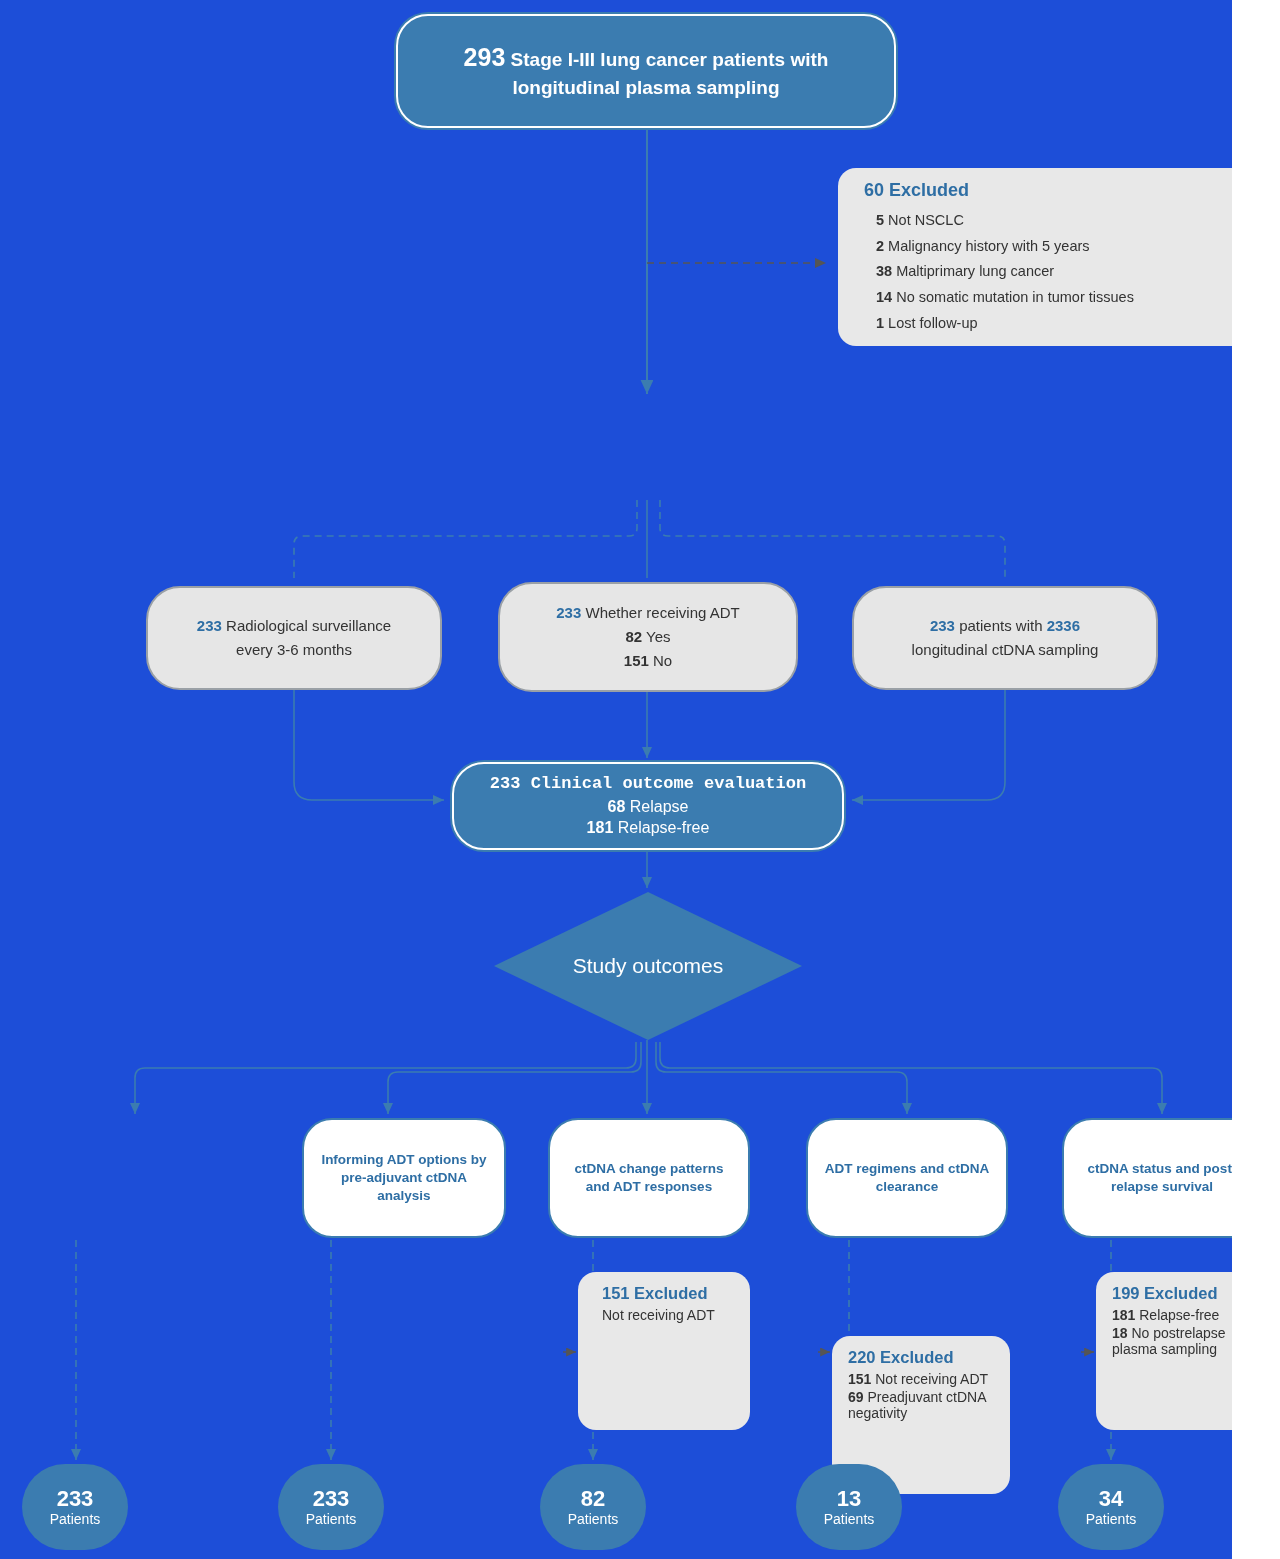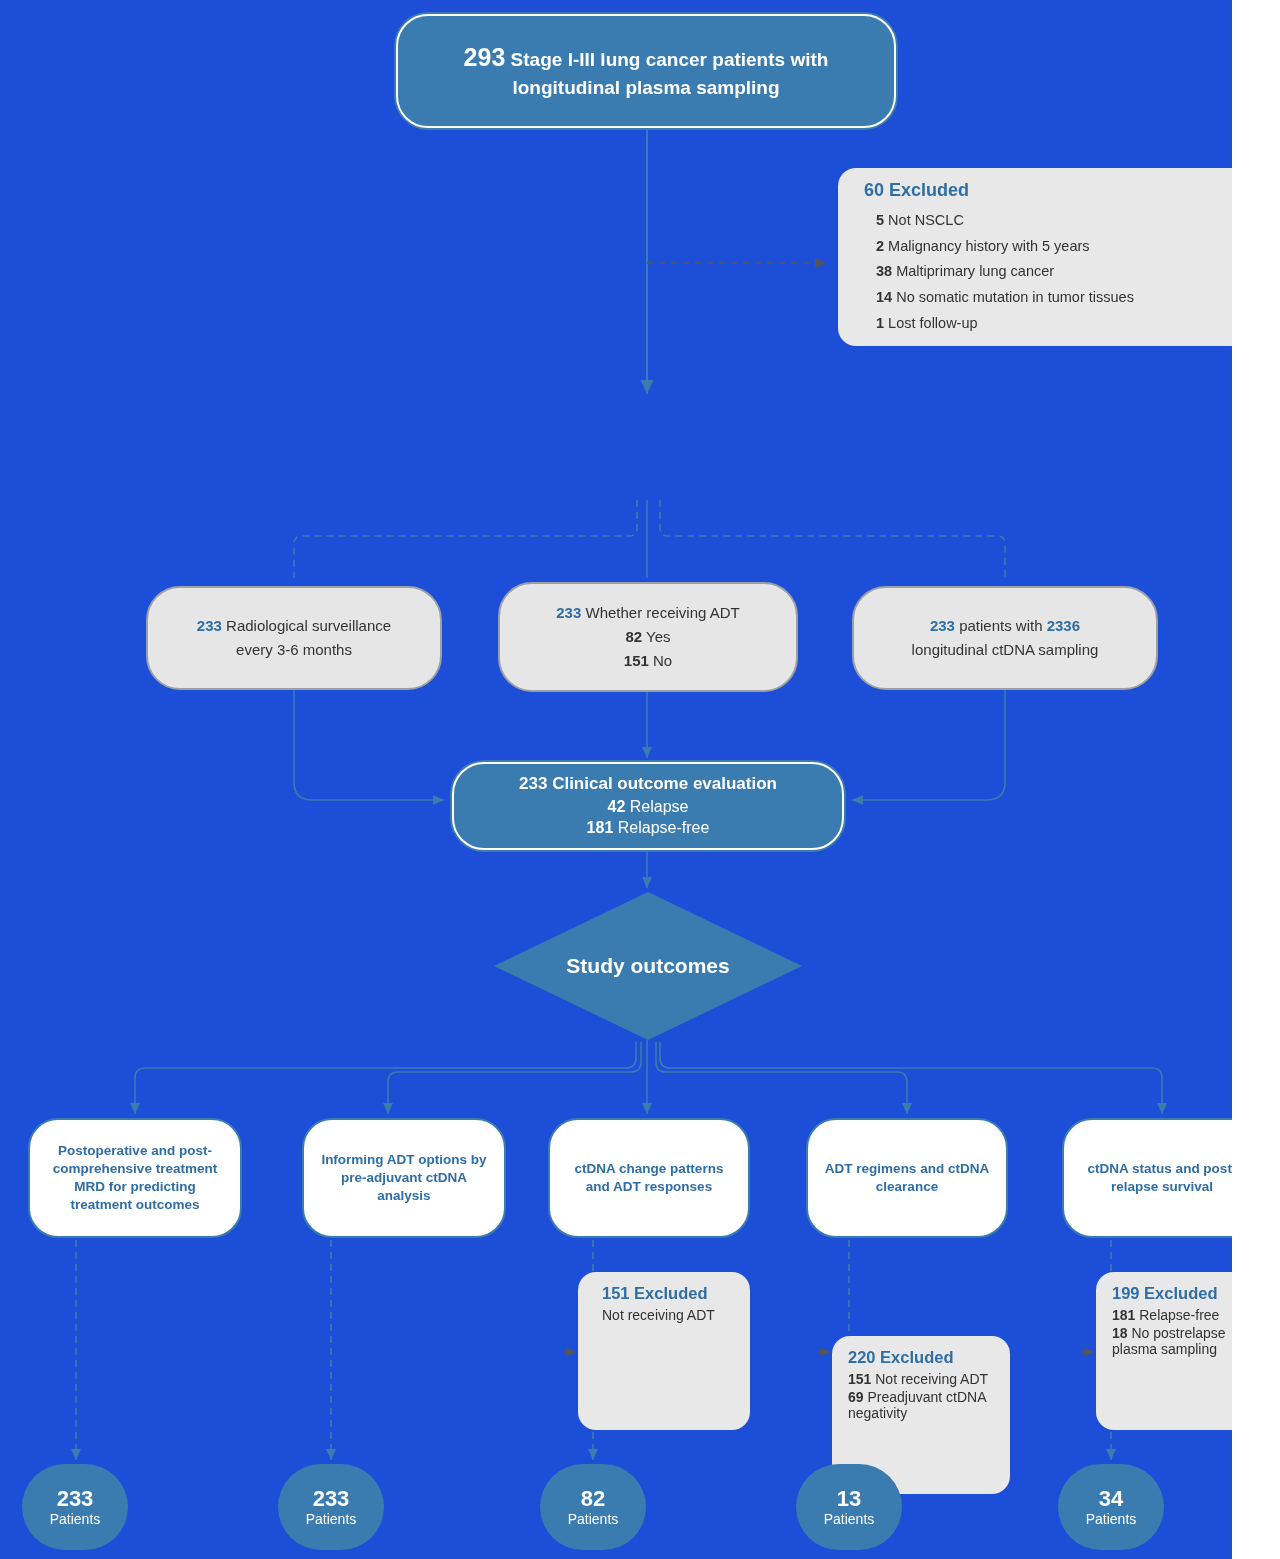--- a/index.html
+++ b/index.html
@@ -88,36 +88,36 @@
   #grey-left  { left: 146px; top: 586px; width: 296px; }
   #grey-mid   { left: 498px; top: 582px; width: 300px; height: 110px; }
   #grey-right { left: 852px; top: 586px; width: 306px; }
   .grey-row .line { margin: 2px 0; }
 
   
   #clinical {
     left: 452px; top: 762px; width: 392px; height: 88px;
     font-size: 16px; padding: 0 16px;
   }
-  #clinical .l1 { font-weight: bold; font-size: 17px; }
+  #clinical .l1 { font-weight: bold; font-size: 17px; font-family: Liberation Mono, monospace; }
 
   
   #diamond-wrap {
     position: absolute;
     left: 494px; top: 892px; width: 308px; height: 148px;
   }
   #diamond-wrap .diamond {
     position: absolute; left: 0; top: 0; width: 100%; height: 100%;
     background: #3b7cb0;
     clip-path: polygon(50% 0%, 100% 50%, 50% 100%, 0% 50%);
   }
   #diamond-wrap .dlabel {
     position: absolute; left: 0; top: 0; width: 100%; height: 100%;
     display: flex; align-items: center; justify-content: center;
-    color: #ffffff; font-size: 21px; font-weight: bold;
+    color: #ffffff; font-size: 21px; font-weight: normal;
   }
 
   
   .outcome {
     top: 1118px; height: 120px;
     font-size: 13.5px; font-weight: bold; color: #2e6ea4;
     padding: 0 12px; border-radius: 30px;
   }
   #out-1 { left: 28px;  width: 214px; }
   #out-2 { left: 302px; width: 204px; }
@@ -272,37 +272,34 @@
     </div>
     <div class="line txt-dark">longitudinal ctDNA sampling</div>
   </div>
 
   <div class="node filled" id="clinical">
     <div class="l1">
       <span>233</span>
       <span>Clinical outcome evaluation</span>
     </div>
     <div>
-      <span class="b">42</span>
+      <span class="b">68</span>
       <span>Relapse</span>
     </div>
     <div>
       <span class="b">181</span>
       <span>Relapse-free</span>
     </div>
   </div>
 
   <div id="diamond-wrap">
     <div class="diamond"></div>
     <div class="dlabel">Study outcomes</div>
   </div>
 
-  <div class="node outlined outcome" id="out-1">
-    <span>Postoperative  and post-comprehensive treatment MRD for predicting treatment  outcomes</span>
-  </div>
   <div class="node outlined outcome" id="out-2">
     <span>Informing ADT options by pre-adjuvant ctDNA analysis</span>
   </div>
   <div class="node outlined outcome" id="out-3">
     <span>ctDNA change patterns and ADT responses</span>
   </div>
   <div class="node outlined outcome" id="out-4">
     <span>ADT regimens and ctDNA clearance</span>
   </div>
   <div class="node outlined outcome" id="out-5">

